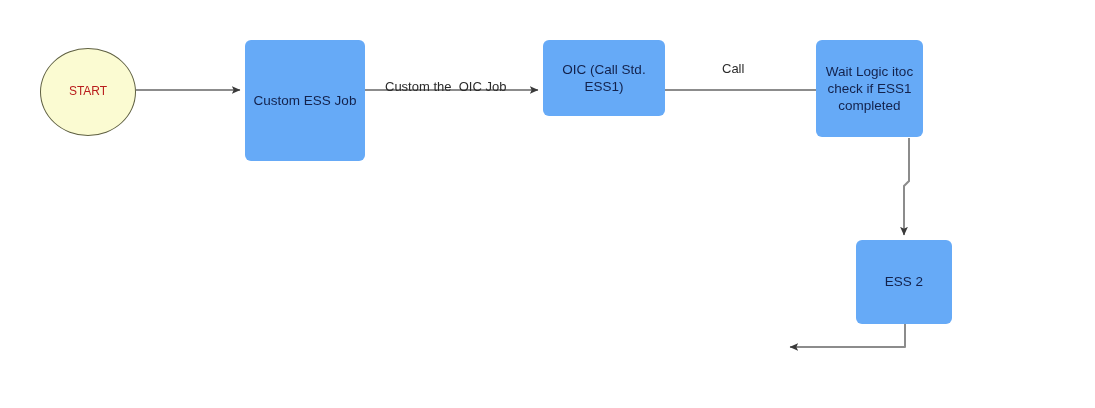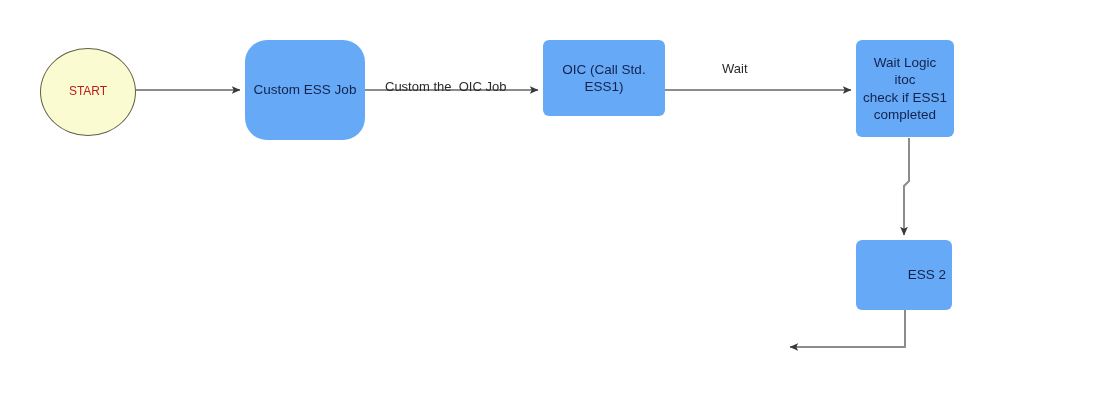--- a/index.html
+++ b/index.html
@@ -95,37 +95,37 @@
 
     <g>
       <path d="M905,310 L905,347 L790,347" stroke="#8c8c8c" stroke-width="2" fill="none" stroke-linejoin="round" marker-end="url(#arrow)"></path>
     </g>
   </svg>
 
   <div class="node node-terminator" style="left:40px; top:48px; width:96px; height:88px;">
     <span class="node-label">START</span>
   </div>
 
-  <div class="node node-process" style="left:245px; top:40px; width:120px; height:100px;border-radius:22px;">
+  <div class="node node-process" style="left:245px; top:40px; width:120px; height:121px;">
     <span class="node-label">Custom ESS Job</span>
   </div>
 
   <div class="node node-process" style="left:543px; top:40px; width:122px; height:76px;">
     <span class="node-label">OIC (Call Std.
 ESS1)</span>
   </div>
 
-  <div class="node node-process" style="left:856px; top:40px; width:98px; height:97px;">
+  <div class="node node-process" style="left:816px; top:40px; width:107px; height:97px;">
     <span class="node-label">Wait Logic itoc
 check if ESS1
 completed</span>
   </div>
 
-  <div class="node node-process" style="left:856px; top:240px; width:96px; height:70px;justify-content:flex-end;">
+  <div class="node node-process" style="left:856px; top:240px; width:96px; height:84px;">
     <span class="node-label">ESS 2</span>
   </div>
 
 
   <div class="edge-label" style="left:385px; top:80px;">Custom the  OIC Job</div>
 
-  <div class="edge-label" style="left:722px; top:62px;">Wait</div>
+  <div class="edge-label" style="left:722px; top:62px;">Call</div>
 
 </div>
 
 </body></html>

